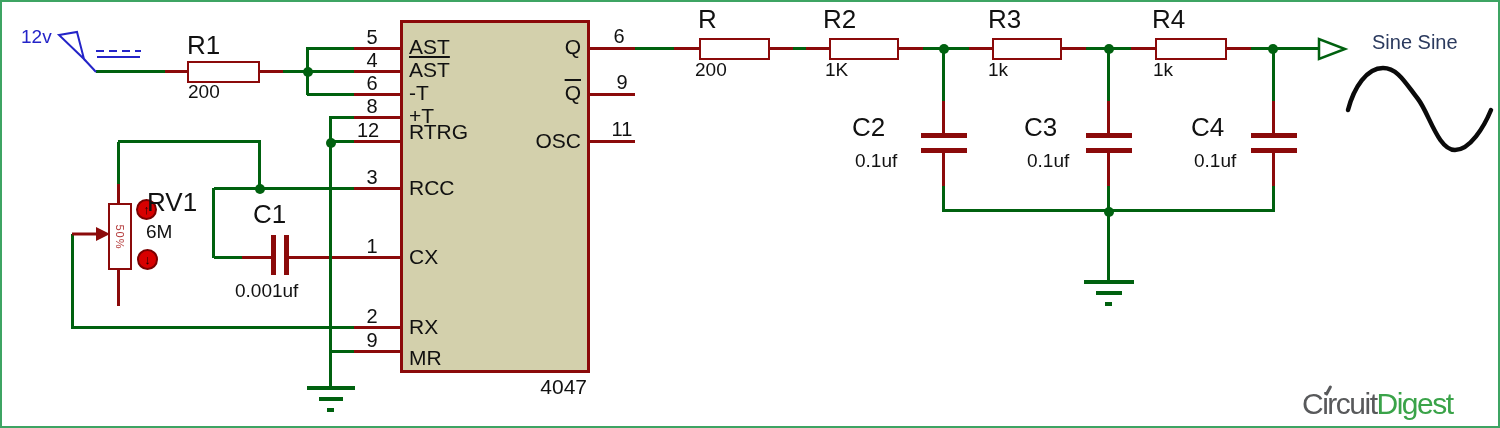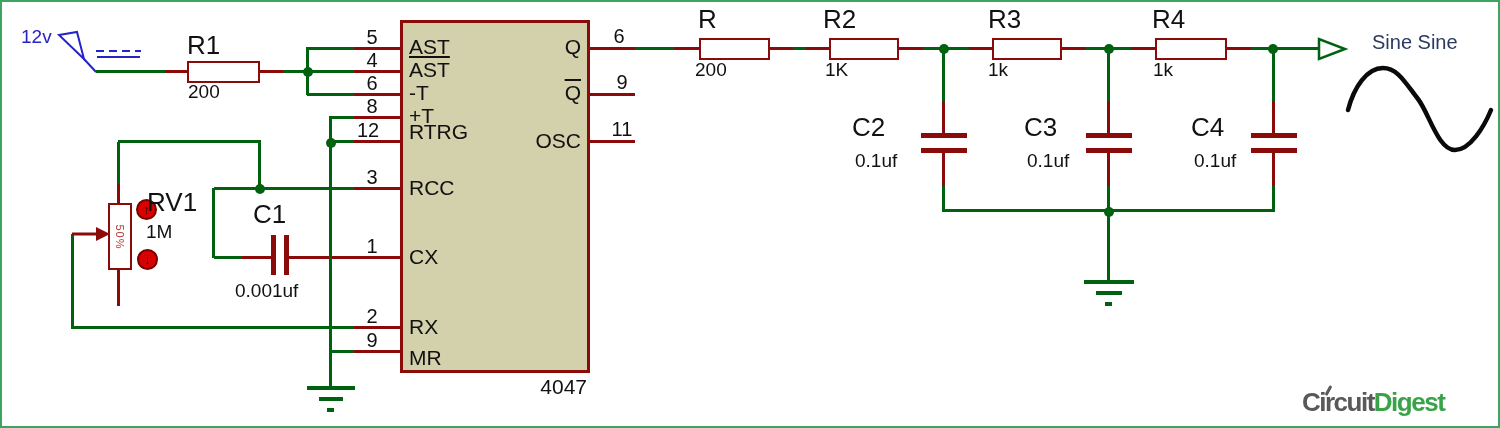--- a/index.html
+++ b/index.html
@@ -33,21 +33,21 @@
   .ov{text-decoration:overline;text-decoration-thickness:2px;}
   .ic{position:absolute;left:398px;top:18px;width:190px;height:353px;
       background:var(--icfill);border:3px solid var(--r);box-sizing:border-box;}
   .svgl{position:absolute;left:0;top:0;pointer-events:none;}
   .rvbtn{position:absolute;width:21px;height:21px;border-radius:50%;background:#D80000;
          border:2px solid #7A0000;box-sizing:border-box;color:#1a0000;font-size:13px;
          font-weight:bold;text-align:center;line-height:16px;padding:0;cursor:pointer;}
   .pot50{position:absolute;left:106px;top:201px;width:24px;height:67px;display:flex;
          align-items:center;justify-content:center;}
   .pot50 span{transform:rotate(90deg);font-size:11px;color:#B23636;letter-spacing:1px;}
-  .logo{position:absolute;left:1300px;top:385px;font-size:26px;font-weight:700;
+  .logo{position:absolute;left:1300px;top:385px;font-size:30px;font-weight:400;
         letter-spacing:-1.5px;white-space:nowrap;}
   .logo .w1{color:#58595B;}
   .logo .w2{color:#3AA349;}
   .tick{position:absolute;left:25px;top:-2px;width:3px;height:11px;background:#58595B;
         transform:rotate(28deg);border-radius:2px;}
   .sinelbl{color:#2B3A5E;font-size:20px;}
   .blue{color:var(--blue);font-size:19px;}
   .part{font-size:21px;width:80px;text-align:right;}
 </style>
 </head>
@@ -179,21 +179,21 @@
   <div class="pn" style="left:597px;top:24px">6</div>
   <div class="pn" style="left:600px;top:70px">9</div>
   <div class="pn" style="left:600px;top:117px">11</div>
 
   <div class="lbl blue" style="left:19px;top:24px">12v</div>
 
   <div class="lbl ref" style="left:185px;top:29px">R1</div>
   <div class="lbl val" style="left:186px;top:79px">200</div>
 
   <div class="lbl ref" style="left:145px;top:186px">RV1</div>
-  <div class="lbl val" style="left:144px;top:219px">1M</div>
+  <div class="lbl val" style="left:144px;top:219px">6M</div>
 
   <div class="lbl ref" style="left:251px;top:198px">C1</div>
   <div class="lbl val" style="left:233px;top:278px">0.001uf</div>
 
   <div class="lbl ref" style="left:696px;top:3px">R</div>
   <div class="lbl val" style="left:693px;top:57px">200</div>
 
   <div class="lbl ref" style="left:821px;top:3px">R2</div>
   <div class="lbl val" style="left:823px;top:57px">1K</div>
 

